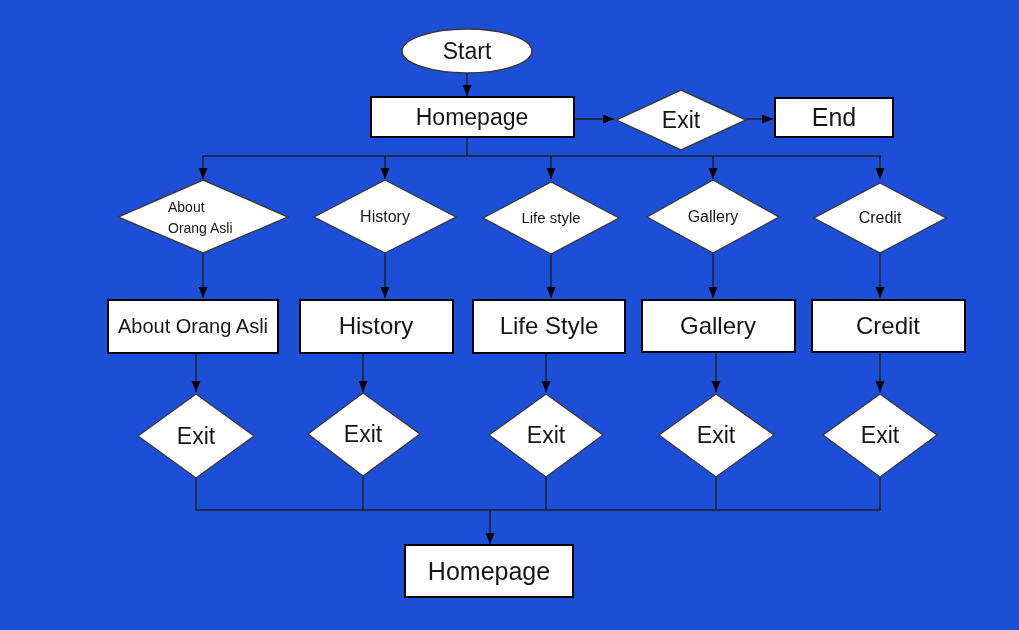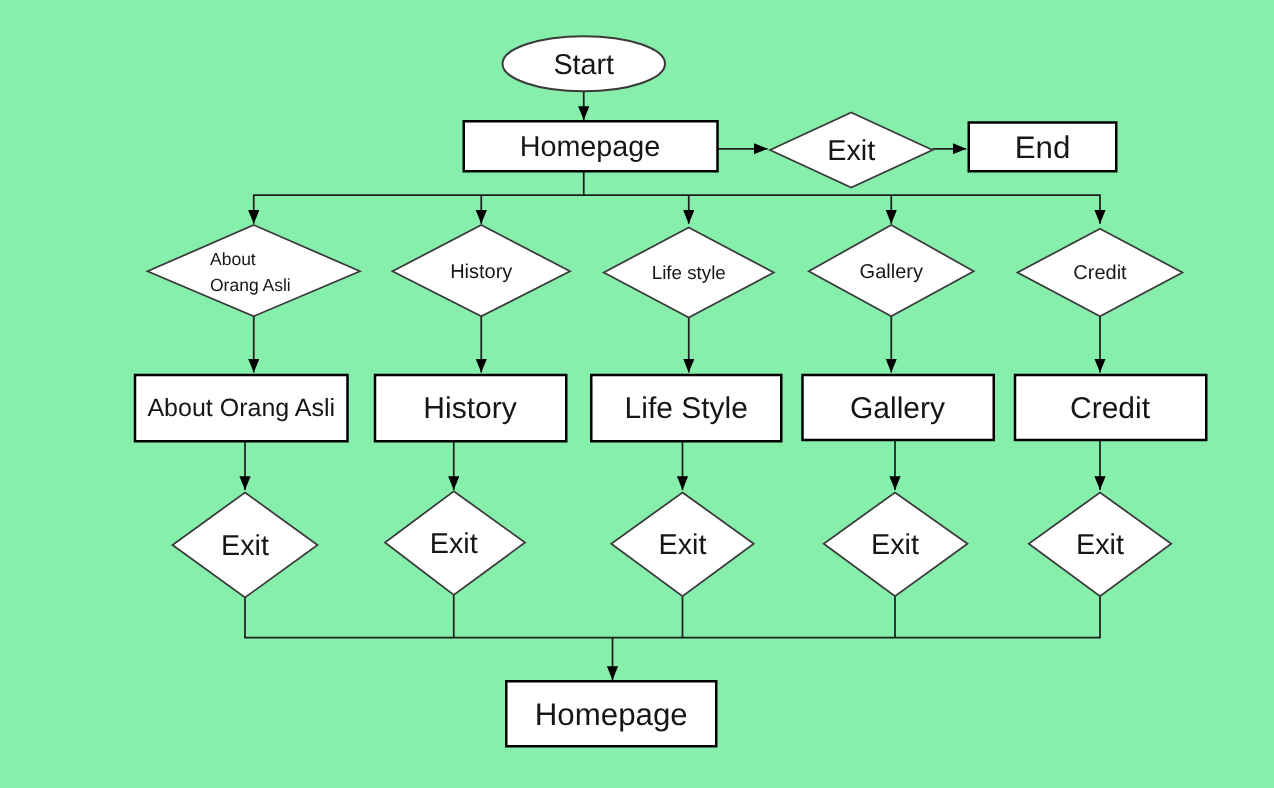--- a/index.html
+++ b/index.html
@@ -4,21 +4,21 @@
 <style>
   html, body {
     margin: 0;
     padding: 0;
     background: #ffffff;
   }
   .stage {
     position: relative;
     width: 1019px;
     height: 630px;
-    background: #86efac;
+    background: #1d4ed8;
     overflow: hidden;
   }
   svg { display: block; }
   .lbl {
     font-family: "Liberation Sans", sans-serif;
     fill: #161616;
   }
   .box {
     fill: #ffffff;
     stroke: #000000;

